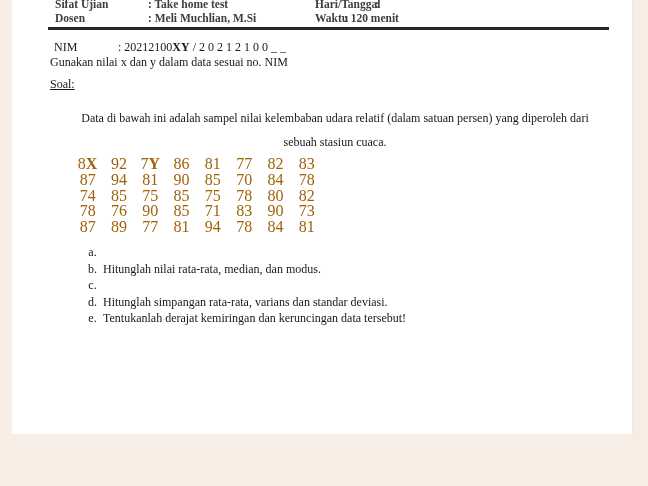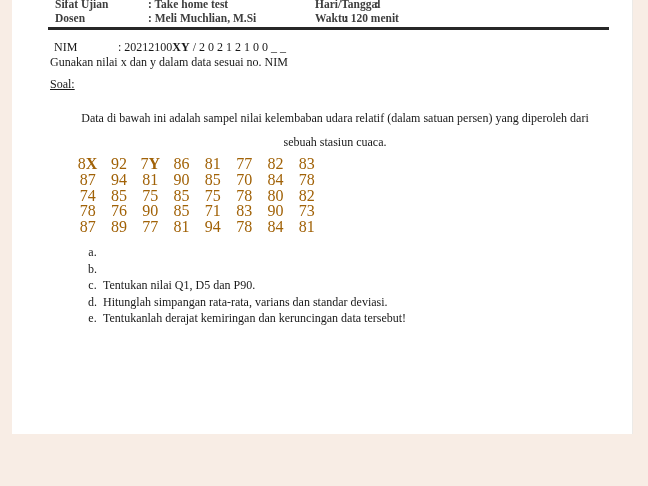--- a/index.html
+++ b/index.html
@@ -160,24 +160,24 @@
         <span class="grid-cell">81</span>
       </div>
     </div>
 
   <div class="questions" id="questions">
       <div class="q-row">
         <span class="q-letter">a.</span>
       </div>
       <div class="q-row">
         <span class="q-letter">b.</span>
+        <span class="q-text">Hitunglah nilai rata-rata, median, dan modus.</span>
       </div>
       <div class="q-row">
         <span class="q-letter">c.</span>
-        <span class="q-text">Tentukan nilai Q1, D5 dan P90.</span>
       </div>
       <div class="q-row">
         <span class="q-letter">d.</span>
         <span class="q-text">Hitunglah simpangan rata-rata, varians dan standar deviasi.</span>
       </div>
       <div class="q-row">
         <span class="q-letter">e.</span>
         <span class="q-text">Tentukanlah derajat kemiringan dan keruncingan data tersebut!</span>
       </div>
     </div>

